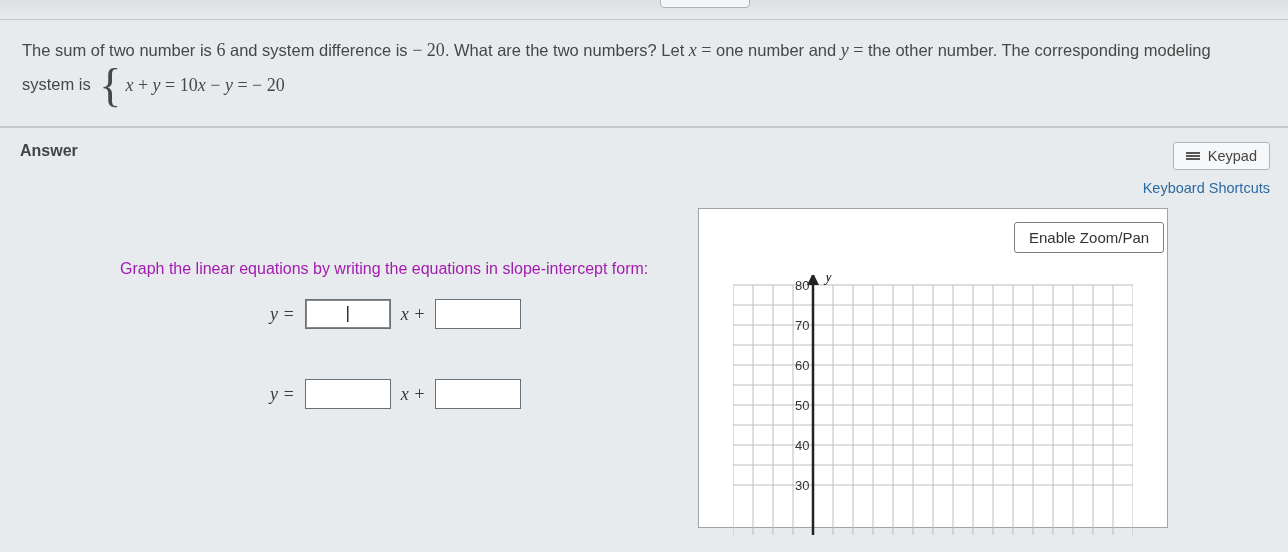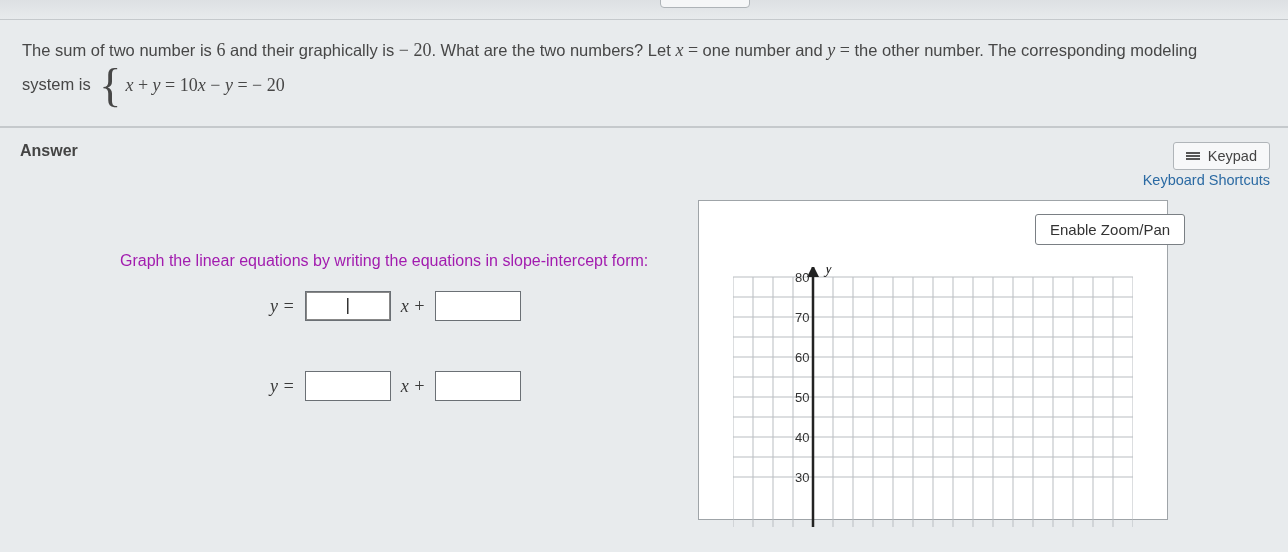--- a/index.html
+++ b/index.html
@@ -54,21 +54,21 @@
   }
   .eqs { display: inline-flex; flex-direction: row; font-family:'Times New Roman',serif; font-size:18px; line-height:1.3;}
   .divider { border-top: 2px solid #c5c9cc; }
   .answer-bar {
     display: flex;
     justify-content: space-between;
     align-items: flex-start;
     padding: 14px 18px 4px 20px;
   }
   .answer-label { font-weight: 600; font-size: 16px; color:#444; }
-  .right-controls { display:flex; flex-direction:column; align-items:flex-end; gap:2px;}
+  .right-controls { display:flex; flex-direction:column; align-items:flex-end; gap:10px;}
   .keypad-btn {
     background: #f7f8f9;
     border: 1px solid #b0b5b9;
     border-radius: 3px;
     padding: 5px 12px;
     font-size: 14.5px;
     color: #444;
     display: inline-flex;
     align-items: center;
     gap: 8px;
@@ -115,21 +115,21 @@
     position: absolute;
     left: 0;
     top: 8px;
     width: 470px;
     height: 320px;
     border: 1px solid #9fa4a8;
     background: #fff;
   }
   .zoom-btn {
     position: absolute;
-    left: 337px;
+    left: 316px;
     top: 22px;
     background: #fff;
     border: 1.5px solid #7a7f84;
     border-radius: 3px;
     padding: 6px 14px;
     font-size: 15px;
     color: #333;
     cursor: pointer;
     z-index: 5;
   }
@@ -137,21 +137,21 @@
 </style>
 </head>
 <body>
 
 <div class="top-faded">
   <div class="faded-pill"></div>
 
 </div>
 
 <div class="question">
-  <span>The sum of two number is </span><span class="math-n">6</span><span> and their graphically is </span><span class="math-n">− 20</span><span>. What are the two numbers? Let </span><span class="math-i">x</span><span class="math-n"> = </span><span> one number and </span><span class="math-i">y</span><span class="math-n"> = </span><span> the other number. The corresponding modeling</span>
+  <span>The sum of two number is </span><span class="math-n">6</span><span> and system difference is </span><span class="math-n">− 20</span><span>. What are the two numbers? Let </span><span class="math-i">x</span><span class="math-n"> = </span><span> one number and </span><span class="math-i">y</span><span class="math-n"> = </span><span> the other number. The corresponding modeling</span>
   <br>
   <span>system is </span>
   <span class="brace-wrap">
     <span class="brace">{</span>
     <span class="eqs">
       <span><span style="font-style:italic">x</span> + <span style="font-style:italic">y</span> = 10</span>
       <span><span style="font-style:italic">x</span> − <span style="font-style:italic">y</span> = − 20</span>
     </span>
   </span>
 </div>

